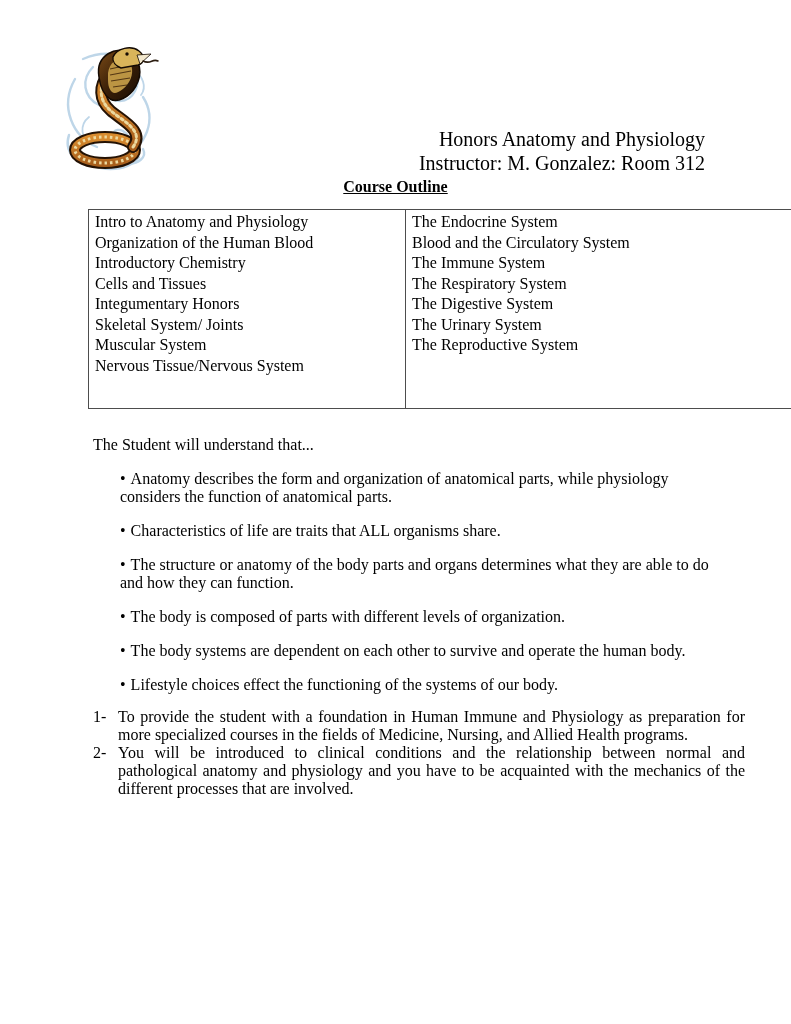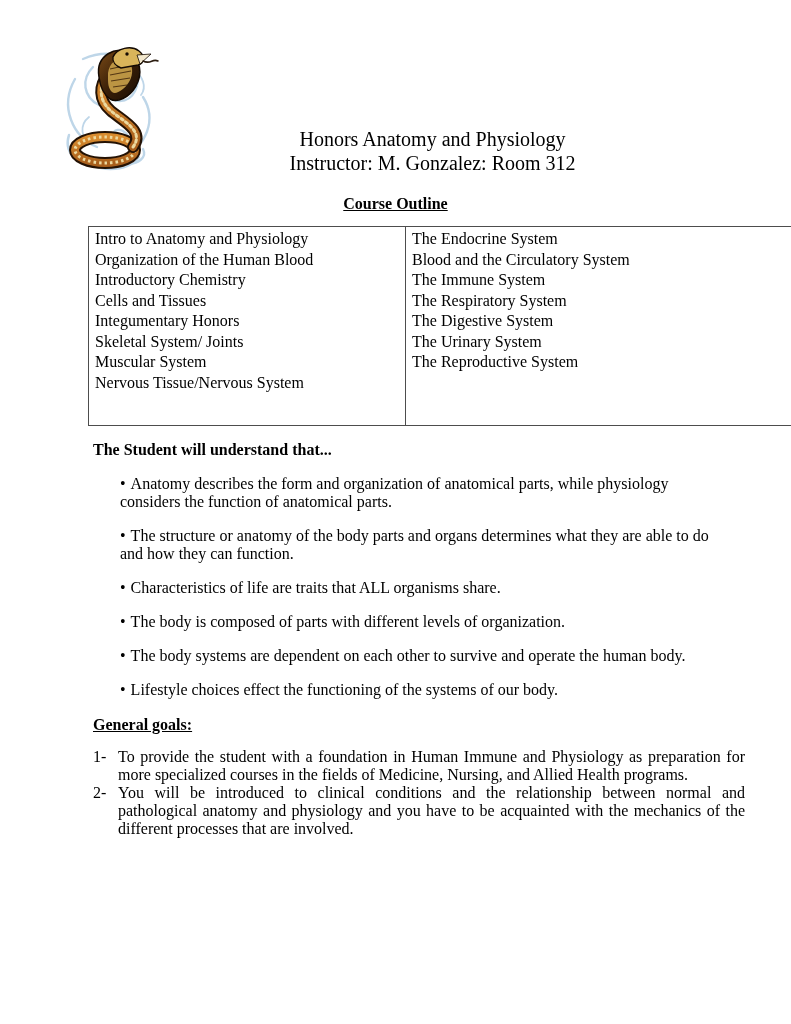--- a/index.html
+++ b/index.html
@@ -19,48 +19,48 @@
   .logo {
     position: absolute;
     left: 55px;
     top: 45px;
     width: 105px;
     height: 130px;
   }
   .title-block {
     margin-left: 160px;
     width: 545px;
-    text-align: center;
+    text-align: right;
     font-size: 20px;
     line-height: 24px;
   }
   .center-heading {
     text-align: center;
     font-weight: bold;
     text-decoration: underline;
   }
-  .outline-heading { margin-top: 20px; }
+  .outline-heading { margin-top: 3px; }
   .competencies-heading { margin-top: 37px; }
   table.outline {
     margin: 13px 0 0 88px;
     width: 730px;
     height: 200px;
     border-collapse: collapse;
     table-layout: fixed;
   }
   table.outline td {
     border: 1.5px solid #4d4d4d;
     vertical-align: top;
     padding: 2px 6px;
     line-height: 20.5px;
   }
   td.col-left  { width: 304px; }
   .intro {
-    margin: 15px 0 0 93px;
-    font-weight: bold;
+    margin: 27px 0 0 93px;
+    font-weight: normal;
   }
   p.bullet {
     margin: 16px 0 0 120px;
     width: 610px;
   }
   p.bullet .marker { margin-right: 5px; }
   .goals-heading {
     margin: 17px 0 0 93px;
     font-weight: bold;
     text-decoration: underline;
@@ -165,27 +165,26 @@
           <div class="line">The Reproductive System</div>
         </td>
       </tr>
     </tbody>
   </table>
 
 
   <p class="intro">The Student will understand that...</p>
 
   <p class="bullet"><span class="marker">•</span><span>Anatomy describes the form and organization of anatomical parts, while physiology considers the function of anatomical parts.</span></p>
+  <p class="bullet"><span class="marker">•</span><span>Characteristics of life are traits that ALL organisms share.</span></p>
   <p class="bullet"><span class="marker">•</span><span>The structure or anatomy of the body parts and organs determines what they are able to do and how they can function.</span></p>
-  <p class="bullet"><span class="marker">•</span><span>Characteristics of life are traits that ALL organisms share.</span></p>
   <p class="bullet"><span class="marker">•</span><span>The body is composed of parts with different levels of organization.</span></p>
   <p class="bullet"><span class="marker">•</span><span>The body systems are dependent on each other to survive and operate the human body.</span></p>
   <p class="bullet"><span class="marker">•</span><span>Lifestyle choices effect the functioning of the systems of our body.</span></p>
 
-  <p class="goals-heading">General goals:</p>
 
   <div class="goal">
     <span class="goal-num">1-</span>
     <span class="goal-text">To provide the student with a foundation in Human Immune and Physiology as preparation for more specialized courses in the fields of Medicine, Nursing, and Allied Health programs.</span>
   </div>
   <div class="goal">
     <span class="goal-num">2-</span>
     <span class="goal-text">You will be introduced to clinical conditions and the relationship between normal and pathological anatomy and physiology and you have to be acquainted with the mechanics of the different processes that are involved.</span>
   </div>
 

